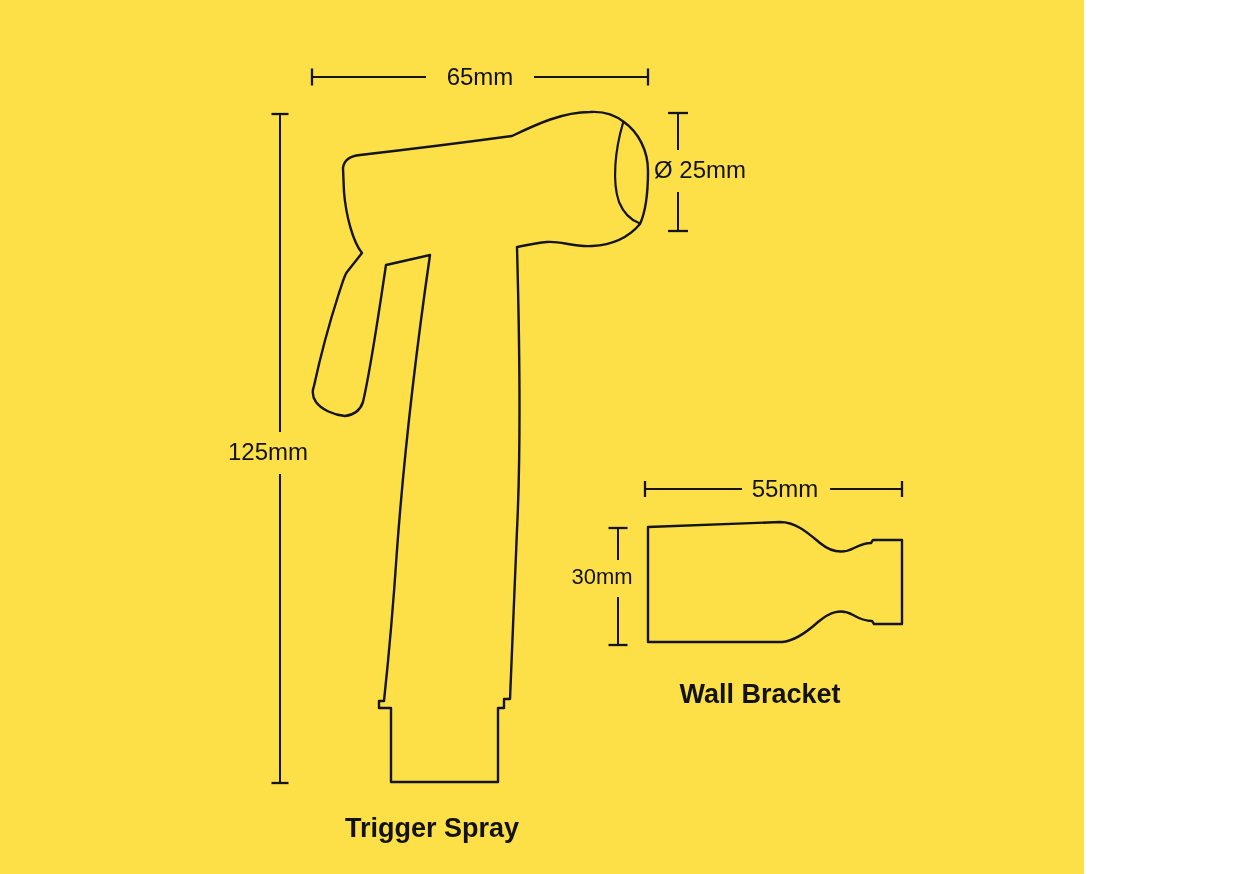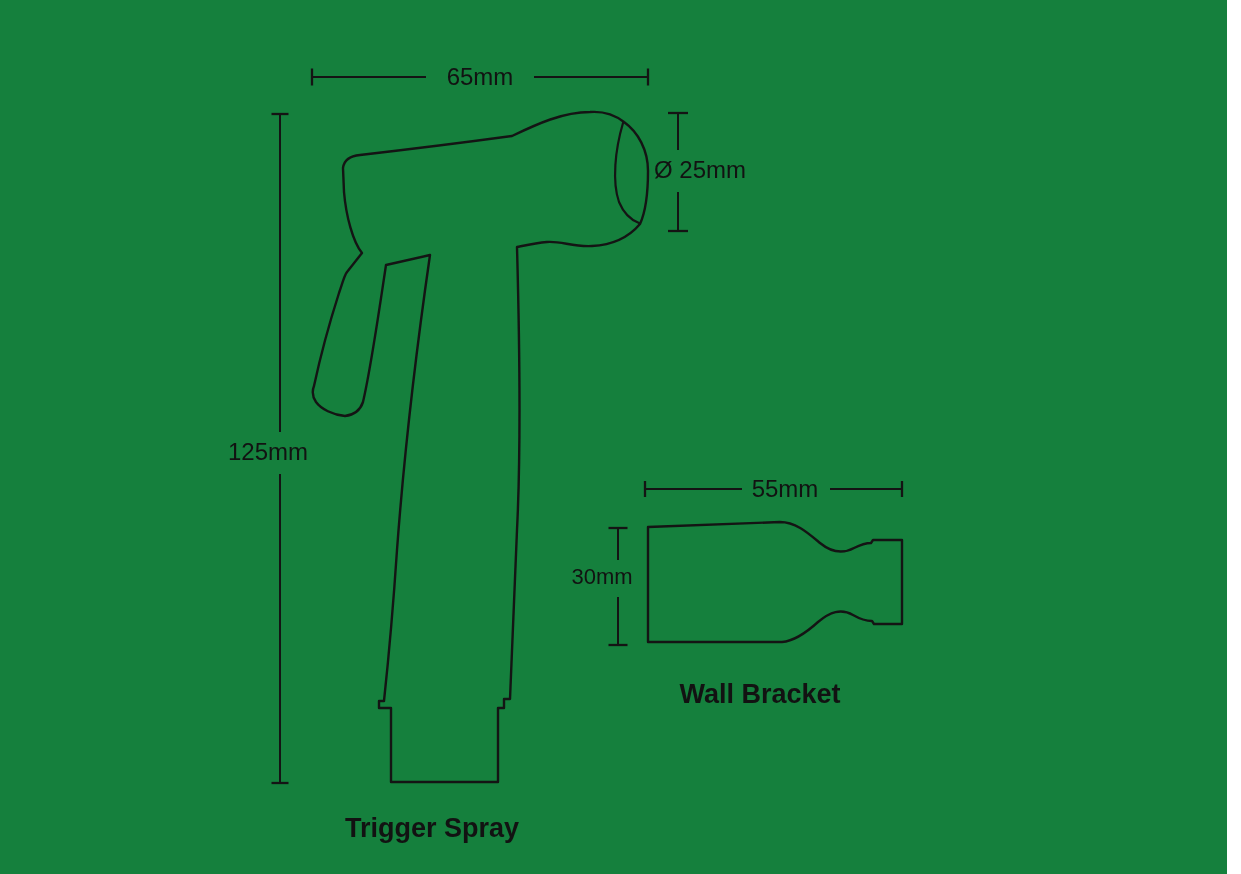--- a/index.html
+++ b/index.html
@@ -6,23 +6,23 @@
     margin: 0;
     padding: 0;
     width: 1241px;
     height: 874px;
     background: #ffffff;
     overflow: hidden;
     font-family: "Liberation Sans", sans-serif;
   }
   .stage {
     position: relative;
-    width: 1227px;
+    width: 1084px;
     height: 874px;
-    background: #15803d;
+    background: #fde047;
   }
   svg { position: absolute; top: 0; left: 0; }
   .outline {
     fill: none;
     stroke-width: 2.4;
     stroke-linejoin: round;
     stroke-linecap: round;
   }
   .thin-arc {
     fill: none;

